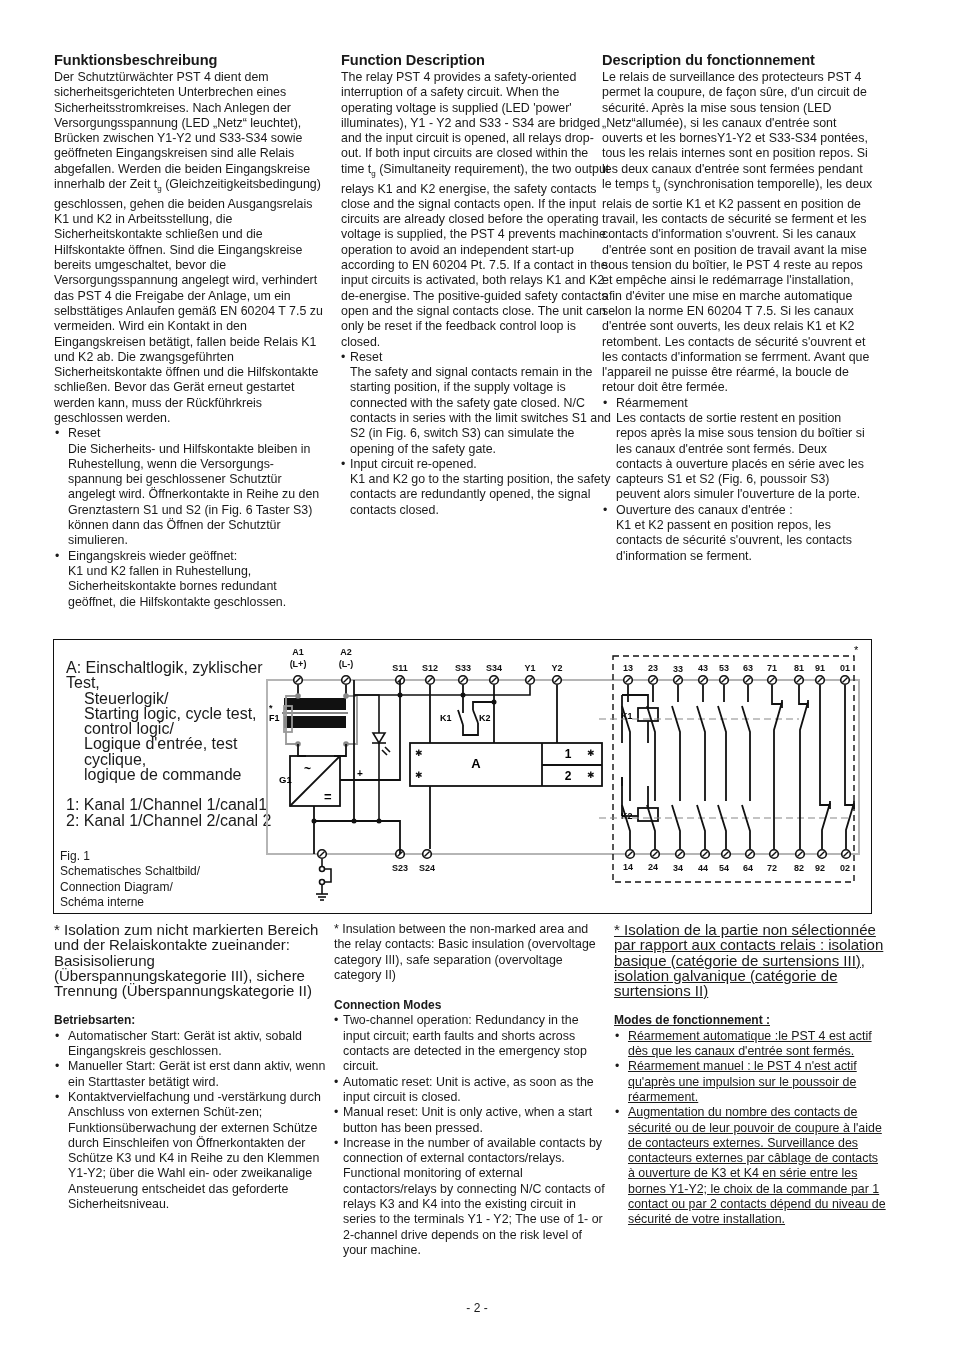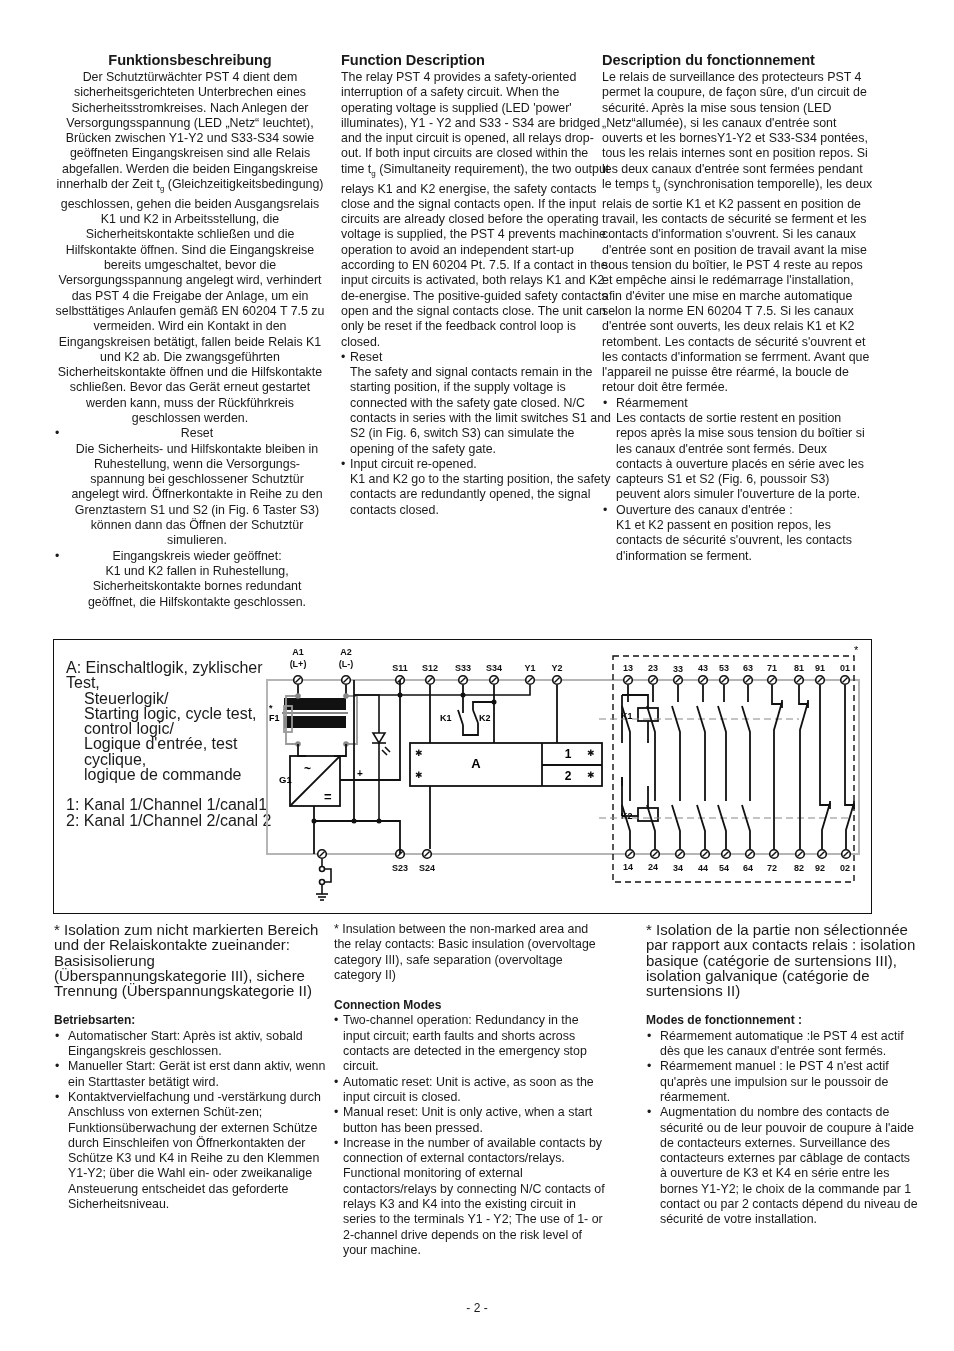--- a/index.html
+++ b/index.html
@@ -21,21 +21,21 @@
          border: 1.3px solid #111; box-sizing: border-box; }
   #fig-legend { position: absolute; left: 12px; top: 20px; font-size: 16px; line-height: 15.3px; width: 210px; }
   #fig-legend .ind { padding-left: 18px; }
   #fig-caption { position: absolute; left: 6px; top: 209px; font-size: 12px; line-height: 15.3px; }
   svg text { font-family: "Liberation Sans", sans-serif; }
   #page-num { position: absolute; left: 0; width: 954px; top: 1301px; text-align: center; font-size: 12px; }
 </style>
 </head>
 <body>
 
-<div class="col" style="left:54px; top:52px;text-align:center;">
+<div class="col" style="left:54px; top:52px;">
   <h2>Funktionsbeschreibung</h2>
   <p><span>Der Schutztürwächter PST 4 dient dem sicherheitsgerichteten Unterbrechen eines Sicherheitsstromkreises. Nach Anlegen der Versorgungsspannung (LED „Netz“ leuchtet), Brücken zwischen Y1-Y2 und S33-S34 sowie geöffneten Eingangskreisen sind alle Relais abgefallen. Werden die beiden Eingangskreise innerhalb der Zeit t</span><span class="sub">g</span><span> (Gleichzeitigkeitsbedingung) geschlossen, gehen die beiden Ausgangsrelais K1 und K2 in Arbeitsstellung, die Sicherheitskontakte schließen und die Hilfskontakte öffnen. Sind die Eingangskreise bereits umgeschaltet, bevor die Versorgungsspannung angelegt wird, verhindert das PST 4 die Freigabe der Anlage, um ein selbsttätiges Anlaufen gemäß EN 60204 T 7.5 zu vermeiden. Wird ein Kontakt in den Eingangskreisen betätigt, fallen beide Relais K1 und K2 ab. Die zwangsgeführten Sicherheitskontakte öffnen und die Hilfskontakte schließen. Bevor das Gerät erneut gestartet werden kann, muss der Rückführkreis geschlossen werden.</span></p>
   <ul class="bullets">
     <li><span class="bhead">Reset</span><span>Die Sicherheits- und Hilfskontakte bleiben in Ruhestellung, wenn die Versorgungs-spannung bei geschlossener Schutztür angelegt wird. Öffnerkontakte in Reihe zu den Grenztastern S1 und S2 (in Fig. 6 Taster S3) können dann das Öffnen der Schutztür simulieren.</span></li>
     <li><span class="bhead">Eingangskreis wieder geöffnet:</span><span>K1 und K2 fallen in Ruhestellung, Sicherheitskontakte bornes redundant geöffnet, die Hilfskontakte geschlossen.</span></li>
   </ul>
 </div>
 
 <div class="col" style="left:341px; top:52px;">
   <h2>Function Description</h2>
@@ -59,20 +59,26 @@
   <div id="fig-legend">
     <div><span>A:</span> <span>Einschaltlogik, zyklischer Test,</span></div>
     <div class="ind">Steuerlogik/</div>
     <div class="ind">Starting logic, cycle test,</div>
     <div class="ind">control logic/</div>
     <div class="ind">Logique d'entrée, test cyclique,</div>
     <div class="ind">logique de commande</div>
     <div style="height:15px"></div>
     <div>1: Kanal 1/Channel 1/canal1</div>
     <div>2: Kanal 1/Channel 2/canal 2</div>
+  </div>
+  <div id="fig-caption">
+    <div>Fig. 1</div>
+    <div>Schematisches Schaltbild/</div>
+    <div>Connection Diagram/</div>
+    <div>Schéma interne</div>
   </div>
 
   <svg width="819" height="275" viewBox="0 0 819 275" style="position:absolute;left:0;top:0">
     <defs>
       <g id="term">
         <circle r="4.3" fill="#fff" stroke="#111" stroke-width="1.6"></circle>
         <line x1="-2.6" y1="2.6" x2="2.6" y2="-2.6" stroke="#111" stroke-width="1.4"></line>
       </g>
     </defs>
 
@@ -296,38 +302,38 @@
         <use href="#term" x="768" y="214"></use>
       <use href="#term" x="792" y="214"></use>
     </g>
   </svg>
 </div>
 
 <div class="col" style="left:54px; top:922px;">
   <p class="note">* Isolation zum nicht markierten Bereich und der Relaiskontakte zueinander: Basisisolierung (Überspannungskategorie III), sichere Trennung (Überspannungskategorie II)</p>
   <div class="modes-head">Betriebsarten:</div>
   <ul class="bullets">
-    <li>Automatischer Start: Après ist aktiv, sobald Eingangskreis geschlossen.</li>
+    <li>Automatischer Start: Gerät ist aktiv, sobald Eingangskreis geschlossen.</li>
     <li>Manueller Start: Gerät ist erst dann aktiv, wenn ein Starttaster betätigt wird.</li>
     <li>Kontaktvervielfachung und -verstärkung durch Anschluss von externen Schüt-zen; Funktionsüberwachung der externen Schütze durch Einschleifen von Öffnerkontakten der Schütze K3 und K4 in Reihe zu den Klemmen Y1-Y2; über die Wahl ein- oder zweikanalige Ansteuerung entscheidet das geforderte Sicherheitsniveau.</li>
   </ul>
 </div>
 
 <div class="col" style="left:334px; top:922px;">
   <p>* Insulation between the non-marked area and the relay contacts: Basic insulation (overvoltage category III), safe separation (overvoltage category II)</p>
   <div class="modes-head">Connection Modes</div>
   <ul class="bullets tight">
     <li>Two-channel operation:  Redundancy in the input circuit; earth faults and shorts across contacts are detected in the emergency stop circuit.</li>
     <li>Automatic reset:  Unit is active, as soon as the input circuit is closed.</li>
     <li>Manual reset:  Unit is only active, when a start button has been pressed.</li>
     <li>Increase in the number of available contacts by connection of external contactors/relays.  Functional monitoring of external contactors/relays by connecting N/C contacts of relays K3 and K4 into the existing circuit in series to the terminals Y1 - Y2;  The use of 1- or 2-channel drive depends on the risk level of your machine.</li>
   </ul>
 </div>
 
-<div class="col" style="left:646px; top:922px;">
+<div class="col" style="left:614px; top:922px;text-decoration:underline;">
   <p class="note">* Isolation de la partie non sélectionnée par rapport aux contacts relais : isolation basique (catégorie de surtensions III), isolation galvanique (catégorie de surtensions II)</p>
   <div class="modes-head">Modes de fonctionnement :</div>
   <ul class="bullets">
     <li>Réarmement automatique :le PST 4 est actif dès que les canaux d'entrée sont fermés.</li>
     <li>Réarmement manuel : le PST 4 n'est actif qu'après une impulsion sur le poussoir de réarmement.</li>
     <li>Augmentation du nombre des contacts de sécurité ou de leur pouvoir de coupure à l'aide de contacteurs externes. Surveillance  des contacteurs externes par câblage de contacts à ouverture de K3 et K4 en série entre les bornes Y1-Y2; le choix de la commande par 1 contact ou par 2 contacts dépend  du niveau de sécurité de votre installation.</li>
   </ul>
 </div>
 
 <div id="page-num">- 2 -</div>

